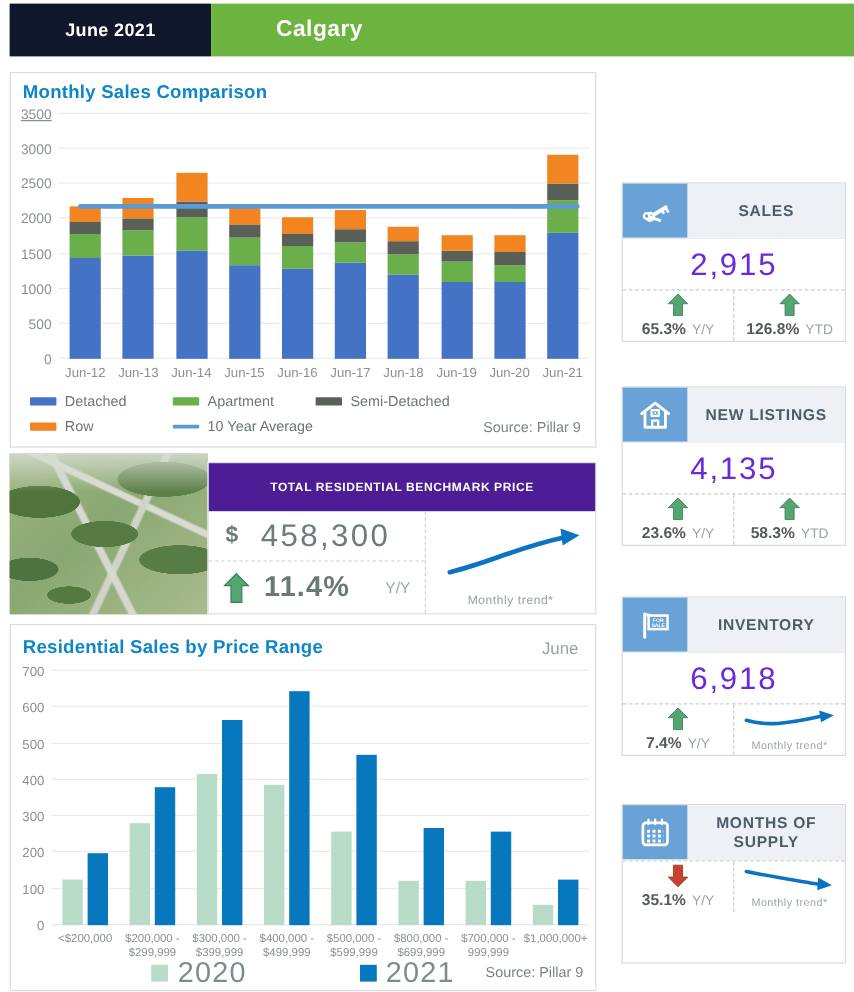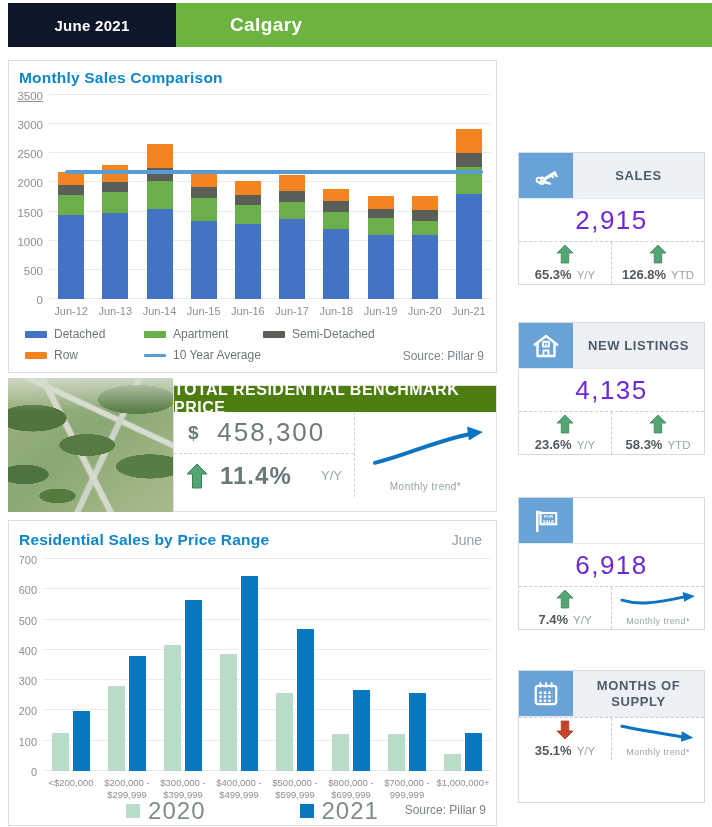--- a/index.html
+++ b/index.html
@@ -54,21 +54,21 @@
       radial-gradient(ellipse 64px 24px at 78% 16%,#5d8049 60%,transparent 61%),
       radial-gradient(ellipse 46px 18px at 48% 50%,#567a41 60%,transparent 61%),
       radial-gradient(ellipse 40px 16px at 10% 72%,#4e7340 60%,transparent 61%),
       radial-gradient(ellipse 56px 20px at 86% 66%,#587c45 60%,transparent 61%),
       radial-gradient(ellipse 30px 12px at 30% 88%,#55793f 60%,transparent 61%),
       linear-gradient(63deg,transparent 42%,#d5d9cf 43%,#d5d9cf 45%,transparent 46%),
       linear-gradient(115deg,transparent 56%,#cfd4c9 57%,#cfd4c9 59%,transparent 60%),
       linear-gradient(25deg,transparent 66%,#d8dcd2 67%,#d8dcd2 69%,transparent 70%),
       linear-gradient(140deg,#9db37e,#8aa873 45%,#a9bb8d)}
   .bm-right{position:absolute;left:165px;top:7px;width:324px;height:127px;border:1px solid #dcdfe3;background:#fff}
-  .bm-band{height:26px;background:#4d7c0f;color:#fff;font-weight:bold;font-size:16px;display:flex;
+  .bm-band{height:40px;background:#4c1d95;color:#fff;font-weight:bold;font-size:10px;display:flex;
     align-items:center;justify-content:center;letter-spacing:.5px}
   .bm-body{position:relative;height:85px;display:flex}
   .bm-price{width:181px;border-right:1px dashed #ccd4d4;display:flex;flex-direction:column}
   .bm-row1{height:42px;border-bottom:1px dashed #ccd4d4;display:flex;align-items:center;padding:0 10px 0 14px}
   .bm-cur{font-size:19px;color:#6d7b7b;font-weight:bold}
   .bm-num{flex:1;text-align:center;font-size:26px;color:#6d7b7b;letter-spacing:2px}
   .bm-row2{flex:1;display:flex;align-items:center;padding:0 12px}
   .bm-pct{font-size:24px;font-weight:bold;color:#6b7878;letter-spacing:1px;margin-left:12px}
   .bm-yy{margin-left:auto;font-size:13px;color:#97a7a7}
   .bm-trend{flex:1;position:relative}
@@ -361,20 +361,21 @@
   <div class="card-top">
     <div class="card-icon">
       <svg width="30" height="30" viewBox="0 0 24 24">
         <rect x="4" y="3.5" width="2" height="17.5" rx="1" fill="#fff"></rect>
         <path d="M6 3.8 L10.5 5.1 L6 6.4 Z" fill="#fff"></path>
         <rect x="7.6" y="5.6" width="12.6" height="9" fill="none" stroke="#fff" stroke-width="1.7"></rect>
         <text x="14" y="9.6" font-size="3.4" fill="#fff" text-anchor="middle" font-family="Liberation Sans, sans-serif" font-weight="bold">FOR</text>
         <text x="14" y="13.4" font-size="3.4" fill="#fff" text-anchor="middle" font-family="Liberation Sans, sans-serif" font-weight="bold">SALE</text>
       </svg>
     </div>
+    <div class="card-title">INVENTORY</div>
   </div>
   <div class="card-value">6,918</div>
   <div class="card-stats">
     <div class="stat-cell">
       <svg width="18" height="20" viewBox="0 0 20 22">
           <path d="M10 1 L19 10 H14.2 V21 H5.8 V10 H1 Z" fill="#53a573" stroke="#3e7f58" stroke-width="0.8"></path>
         </svg>
       <div class="stat-line"><span class="stat-pct">7.4%</span><span class="stat-lbl">Y/Y</span></div>
     </div>
     <div class="stat-cell">

